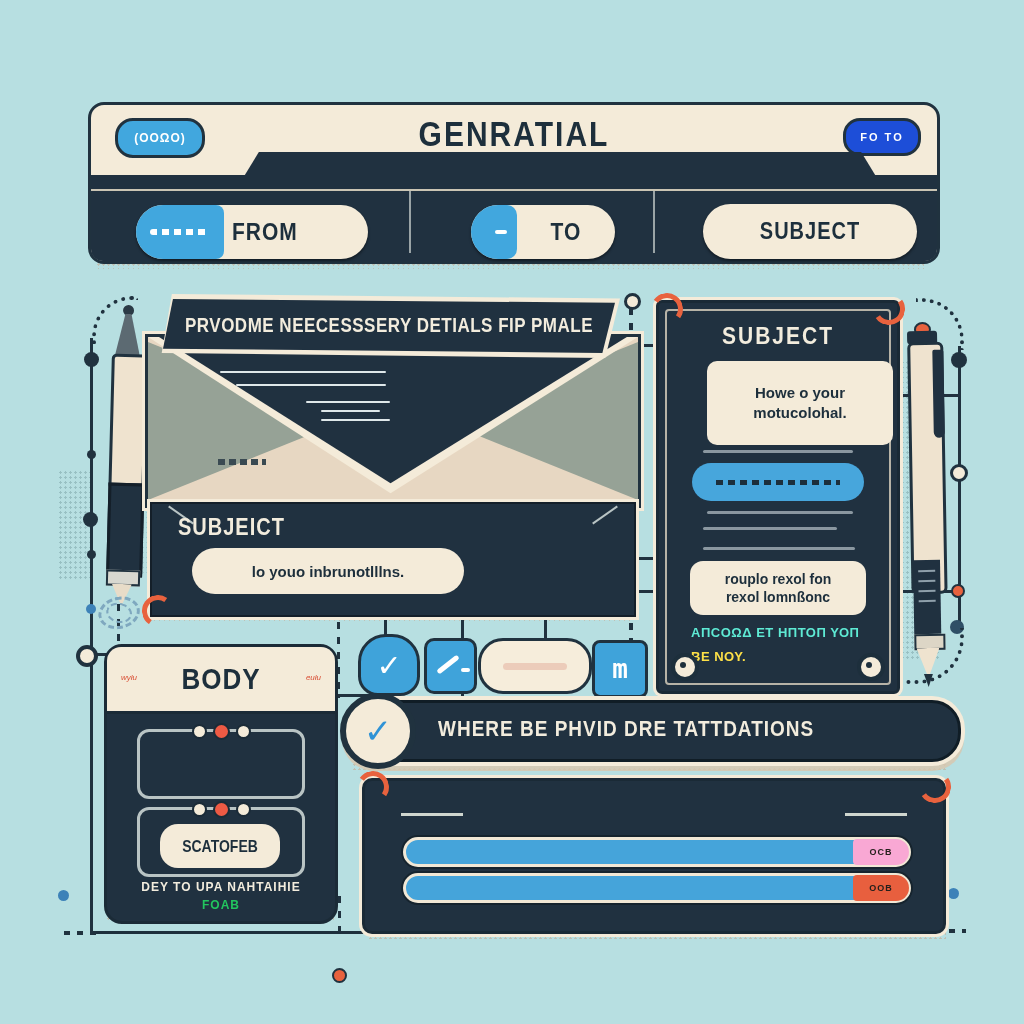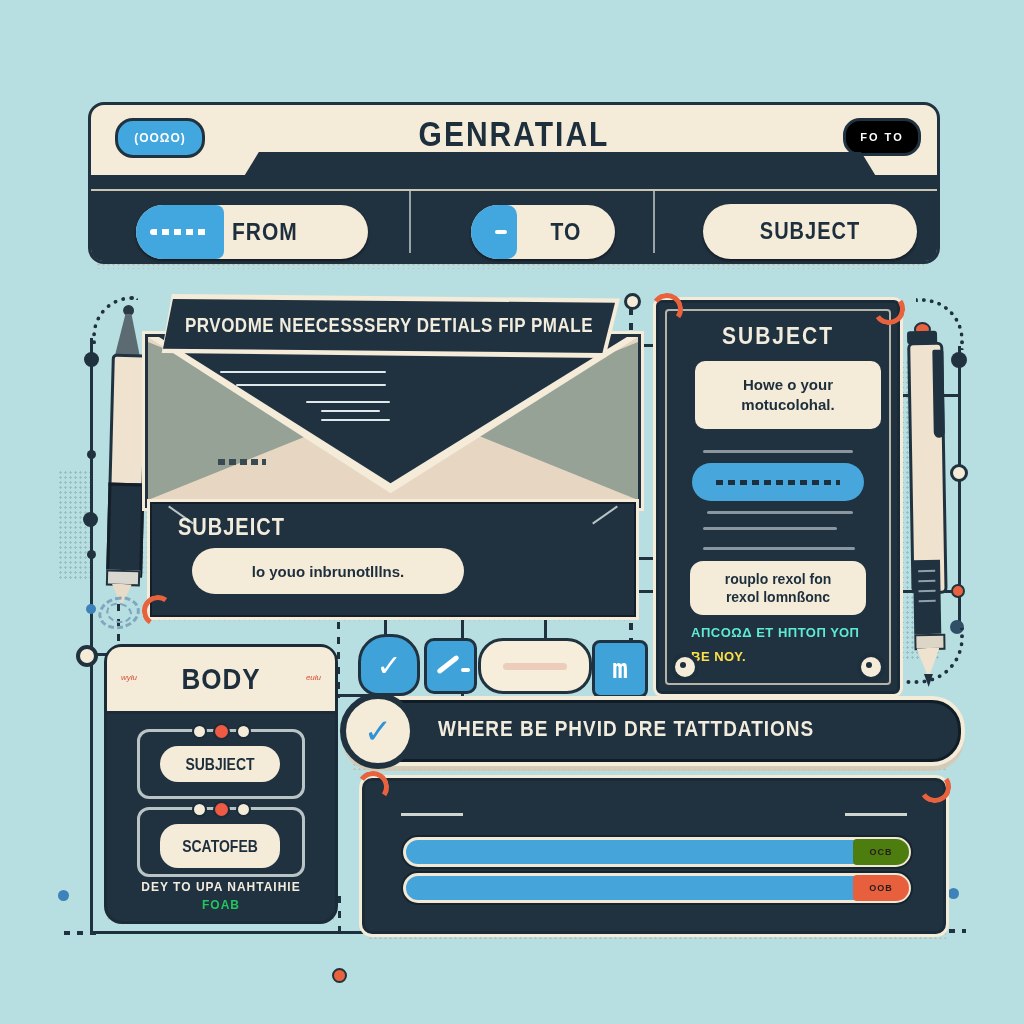--- a/index.html
+++ b/index.html
@@ -81,21 +81,21 @@
 
   <div class="abs" style="left:384px;top:612px;width:3px;height:26px;background:#20323f"></div>
   <div class="abs" style="left:461px;top:612px;width:3px;height:88px;background:#20323f"></div>
   <div class="abs" style="left:544px;top:612px;width:3px;height:30px;background:#20323f"></div>
 
   <div class="abs cream" style="left:88px;top:102px;width:846px;height:156px;border:3px solid #20323f;border-radius:16px">
     <div class="abs ctr" style="left:0;right:0;top:10px;height:40px;font-size:30px;font-weight:800;letter-spacing:2px">
         <span class="condensed">GENRATIAL</span>
       </div>
     <div class="abs ctr" style="left:24px;top:13px;width:84px;height:34px;background:#41a7de;border:3px solid #20323f;border-radius:18px;color:#fff;font-size:12px;font-weight:bold;letter-spacing:1px">(ΟΟΩΟ)</div>
-    <div class="abs ctr" style="right:16px;top:13px;width:72px;height:32px;background:#000000;border:3px solid #20323f;border-radius:17px;color:#fff;font-size:11px;font-weight:bold;letter-spacing:2px">FO TO</div>
+    <div class="abs ctr" style="right:16px;top:13px;width:72px;height:32px;background:#1d4ed8;border:3px solid #20323f;border-radius:17px;color:#fff;font-size:11px;font-weight:bold;letter-spacing:2px">FO TO</div>
     <div class="abs navy" style="left:152px;top:47px;width:634px;height:26px;clip-path:polygon(2.5% 0,97.5% 0,100% 100%,0 100%)"></div>
     <div class="abs navy" style="left:0;right:0;top:70px;bottom:0;border-radius:0 0 12px 12px">
       <div class="abs" style="left:0;right:0;top:14px;height:2px;background:#e9dfc9;opacity:.85"></div>
       <div class="abs" style="left:318px;top:16px;bottom:8px;width:2px;background:#cfd6d2;opacity:.7"></div>
       <div class="abs" style="left:562px;top:16px;bottom:8px;width:2px;background:#cfd6d2;opacity:.7"></div>
 
       <div class="abs cream" style="left:380px;top:30px;width:144px;height:54px;border-radius:27px;box-shadow:0 2px 3px rgba(0,0,0,.45)">
         <div class="abs" style="left:0;top:0;bottom:0;width:46px;background:#41a7de;border-radius:27px 10px 10px 27px">
           <div class="abs" style="left:24px;top:25px;width:12px;height:4px;background:#fff;border-radius:2px"></div>
         </div>
@@ -173,21 +173,21 @@
     <div class="abs curl-o" style="left:-10px;bottom:-12px;transform:rotate(-10deg)"></div>
   </div>
 
   <div class="abs navy" style="left:656px;top:300px;width:238px;height:388px;border:3px solid #1a2a36;border-radius:6px;box-shadow:0 0 0 3px #f4ebd9">
     <div class="abs" style="inset:6px;border:2px solid #e9dfc9;border-radius:4px;opacity:.75"></div>
     <div class="abs curl-o" style="left:-8px;top:-10px;transform:rotate(80deg)"></div>
     <div class="abs curl-o" style="right:-8px;top:-10px;transform:rotate(190deg)"></div>
     <div class="abs ctr" style="left:0;right:0;top:20px;height:26px;color:#f2ecdd;font-size:21px;font-weight:800;letter-spacing:2px">
         <span class="condensed">SUBJECT</span>
       </div>
-    <div class="abs cream ctr" style="left:36px;top:58px;width:158px;height:68px;border-radius:10px;font-size:15px;font-weight:800;padding:0 14px;line-height:1.35">Howe o your motucolohal.</div>
+    <div class="abs cream ctr" style="left:48px;top:58px;width:158px;height:68px;border-radius:10px;font-size:15px;font-weight:800;padding:8px 14px;line-height:1.35">Howe o your motucolohal.</div>
     <div class="abs grayline" style="left:44px;top:147px;width:150px"></div>
     <div class="abs" style="left:33px;top:160px;width:172px;height:38px;background:#47a6dc;border-radius:19px">
       <div class="abs" style="left:24px;top:17px;width:124px;height:5px;background:repeating-linear-gradient(90deg,#1c2f3c 0 7px,transparent 7px 12px)"></div>
     </div>
     <div class="abs grayline" style="left:48px;top:208px;width:146px"></div>
     <div class="abs grayline" style="left:44px;top:224px;width:134px"></div>
     <div class="abs grayline" style="left:44px;top:244px;width:152px"></div>
     <div class="abs cream" style="left:31px;top:258px;width:176px;height:54px;border-radius:13px;display:flex;flex-direction:column;align-items:center;justify-content:center;font-size:14px;font-weight:800;line-height:1.3">
       <span>rouplo rexol fon</span>
       <span>rexol lomnßonc</span>
@@ -214,23 +214,20 @@
           <span class="condensed">BODY</span>
         </div>
       <div class="abs" style="left:14px;top:26px;color:#d94f35;font-size:8px;font-style:italic">wyłu</div>
       <div class="abs" style="right:14px;top:26px;color:#d94f35;font-size:8px;font-style:italic">eułu</div>
     </div>
 
     <div class="abs" style="left:30px;top:82px;width:162px;height:64px;border:3px solid #b9c4c4;border-radius:12px">
       <div class="abs" style="left:52px;top:-8px;width:11px;height:11px;border-radius:50%;background:#f4ebd9;border:2px solid #1b2b37"></div>
       <div class="abs" style="left:73px;top:-9px;width:13px;height:13px;border-radius:50%;background:#ee5a44;border:2px solid #1b2b37"></div>
       <div class="abs" style="left:96px;top:-8px;width:11px;height:11px;border-radius:50%;background:#f4ebd9;border:2px solid #1b2b37"></div>
-      <div class="abs cream ctr" style="left:20px;top:14px;width:120px;height:36px;border-radius:18px;font-size:14px;font-weight:800">
-          <span class="condensed">SUBJIECT</span>
-        </div>
     </div>
 
     <div class="abs" style="left:30px;top:160px;width:162px;height:64px;border:3px solid #b9c4c4;border-radius:12px">
       <div class="abs" style="left:52px;top:-8px;width:11px;height:11px;border-radius:50%;background:#f4ebd9;border:2px solid #1b2b37"></div>
       <div class="abs" style="left:73px;top:-9px;width:13px;height:13px;border-radius:50%;background:#ee5a44;border:2px solid #1b2b37"></div>
       <div class="abs" style="left:96px;top:-8px;width:11px;height:11px;border-radius:50%;background:#f4ebd9;border:2px solid #1b2b37"></div>
       <div class="abs cream ctr" style="left:20px;top:14px;width:120px;height:44px;border-radius:18px;font-size:14px;font-weight:800">
           <span class="condensed">SCATOFEB</span>
         </div>
     </div>
@@ -243,21 +240,21 @@
     <div class="abs" style="left:90px;top:15px;color:#f2ecdd;font-size:19px;font-weight:800;letter-spacing:1px"><span class="condensed">WHERE BE PHVID DRE TATTDATIONS</span></div>
   </div>
 
   <div class="abs navy" style="left:362px;top:778px;width:578px;height:150px;border:3px solid #1a2a36;border-radius:10px;box-shadow:0 0 0 3px #f4ebd9">
     <div class="abs curl-o" style="left:-8px;top:-10px;transform:rotate(80deg)"></div>
     <div class="abs curl-o" style="right:-8px;top:-10px;transform:rotate(190deg)"></div>
     <div class="abs" style="left:36px;top:32px;width:62px;height:3px;background:#cfd6cf"></div>
     <div class="abs" style="right:36px;top:32px;width:62px;height:3px;background:#cfd6cf"></div>
 
     <div class="abs" style="left:38px;top:56px;width:502px;height:24px;border:3px solid #f1e8d6;border-radius:15px;background:#45a4da;box-shadow:0 0 0 2px #16242e">
-      <div class="abs ctr" style="right:-1px;top:-1px;bottom:-1px;width:56px;background:#4d7c0f;border-radius:4px 13px 13px 4px;color:#26201c;font-size:9px;font-weight:900;letter-spacing:1px">OCB</div>
+      <div class="abs ctr" style="right:-1px;top:-1px;bottom:-1px;width:56px;background:#f9a8d4;border-radius:4px 13px 13px 4px;color:#26201c;font-size:9px;font-weight:900;letter-spacing:1px">OCB</div>
     </div>
 
     <div class="abs" style="left:38px;top:92px;width:502px;height:24px;border:3px solid #f1e8d6;border-radius:15px;background:#45a4da;box-shadow:0 0 0 2px #16242e">
       <div class="abs ctr" style="right:-1px;top:-1px;bottom:-1px;width:56px;background:#e85f3e;border-radius:4px 13px 13px 4px;color:#26201c;font-size:9px;font-weight:900;letter-spacing:1px">OOB</div>
     </div>
   </div>
 
 </div>
 
 </body></html>

